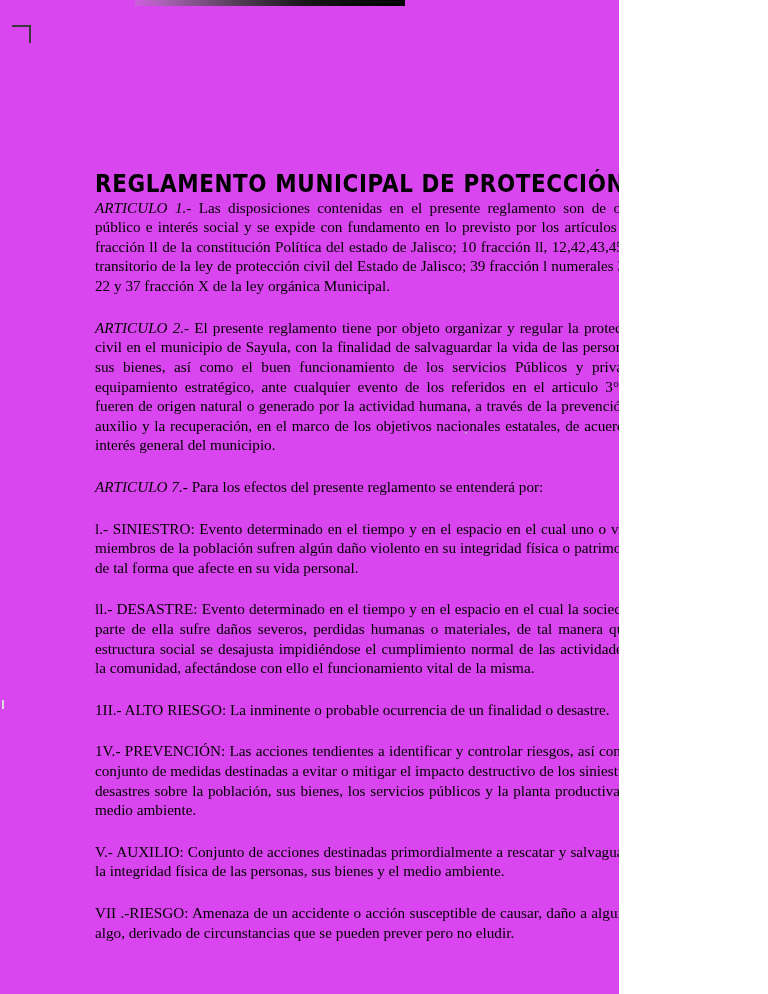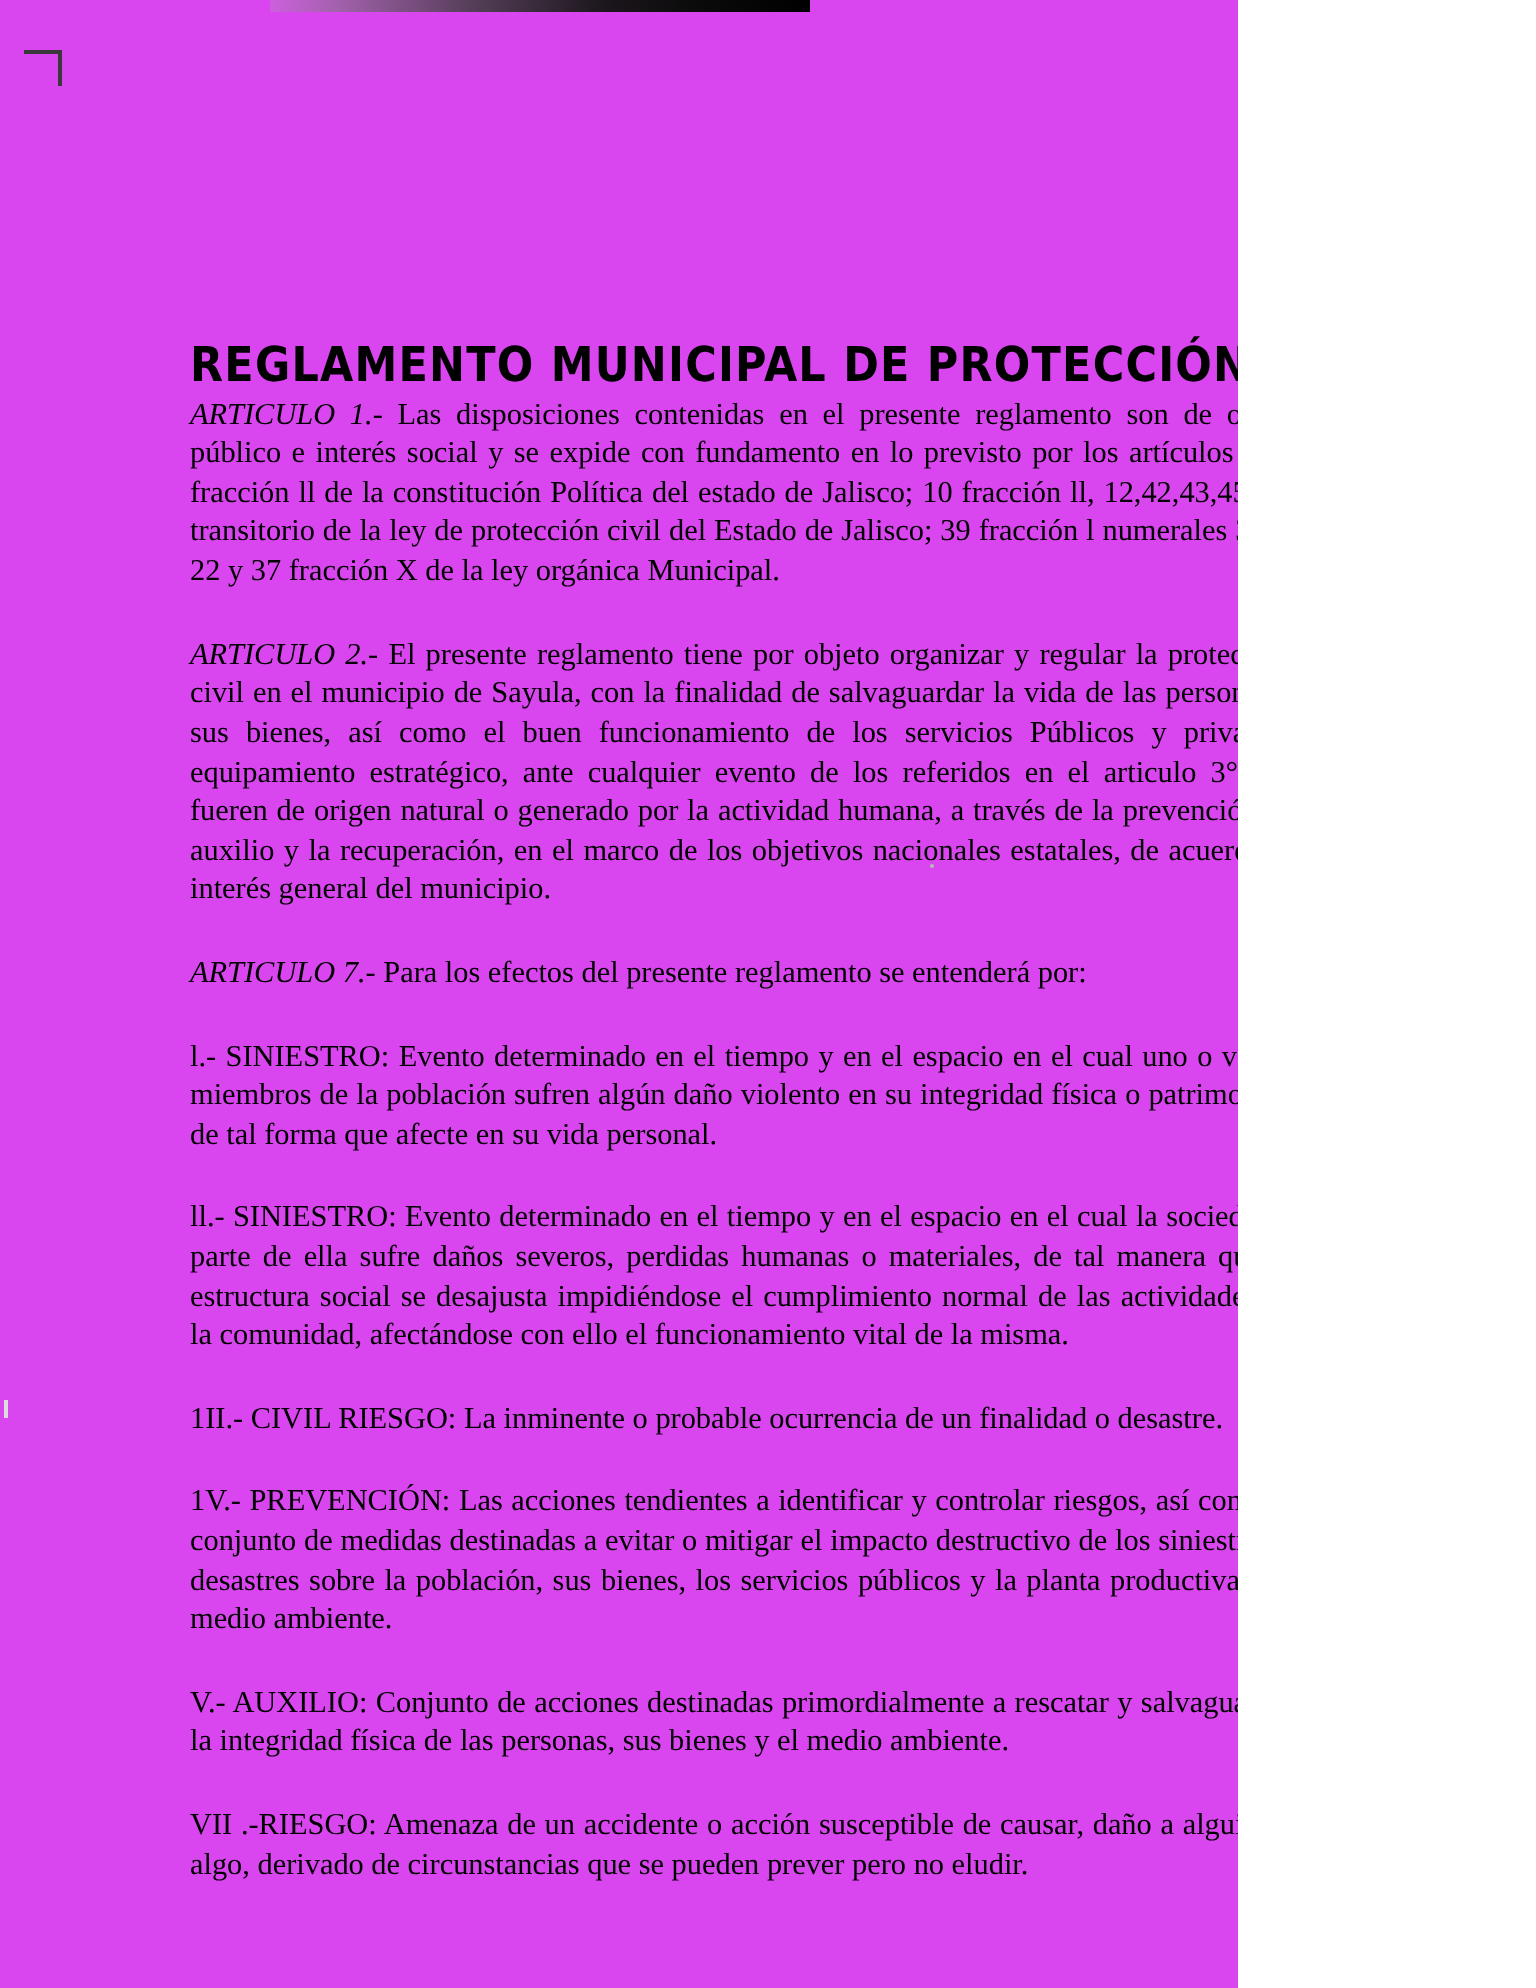--- a/index.html
+++ b/index.html
@@ -126,25 +126,25 @@
 
     <p class="para gap-lg">
       <span class="lead-art">ARTICULO 7.-</span><span> Para los efectos del presente reglamento se entenderá por:</span>
     </p>
 
     <p class="para gap-lg">
       <span class="lead-term">l.- SINIESTRO:</span><span> Evento determinado en el tiempo y en el espacio en el cual uno o varios miembros de la población sufren algún daño violento en su integridad física o patrimonial, de tal forma que afecte en su vida personal.</span>
     </p>
 
     <p class="para gap-lg">
-      <span class="lead-term">ll.- SINIESTRO:</span><span> Evento determinado en el tiempo y en el espacio en el cual la sociedad o parte de ella sufre daños severos, perdidas humanas o materiales, de tal manera que la estructura social se desajusta impidiéndose el cumplimiento normal de las actividades de la comunidad, afectándose con ello el funcionamiento vital de la misma.</span>
+      <span class="lead-term">ll.- DESASTRE:</span><span> Evento determinado en el tiempo y en el espacio en el cual la sociedad o parte de ella sufre daños severos, perdidas humanas o materiales, de tal manera que la estructura social se desajusta impidiéndose el cumplimiento normal de las actividades de la comunidad, afectándose con ello el funcionamiento vital de la misma.</span>
     </p>
 
     <p class="para gap-lg">
-      <span class="lead-term">1II.- CIVIL RIESGO:</span><span> La inminente o probable ocurrencia de un finalidad o desastre.</span>
+      <span class="lead-term">1II.- ALTO RIESGO:</span><span> La inminente o probable ocurrencia de un finalidad o desastre.</span>
     </p>
 
     <p class="para gap-lg">
       <span class="lead-term">1V.- PREVENCIÓN:</span><span> Las acciones tendientes a identificar y controlar riesgos, así como el conjunto de medidas destinadas a evitar o mitigar el impacto destructivo de los siniestros o desastres sobre la población, sus bienes, los servicios públicos y la planta productiva y el medio ambiente.</span>
     </p>
 
     <p class="para gap-lg">
       <span class="lead-term">V.- AUXILIO:</span><span> Conjunto de acciones destinadas primordialmente a rescatar y salvaguardar la integridad física de las personas, sus bienes y el medio ambiente.</span>
     </p>
 

